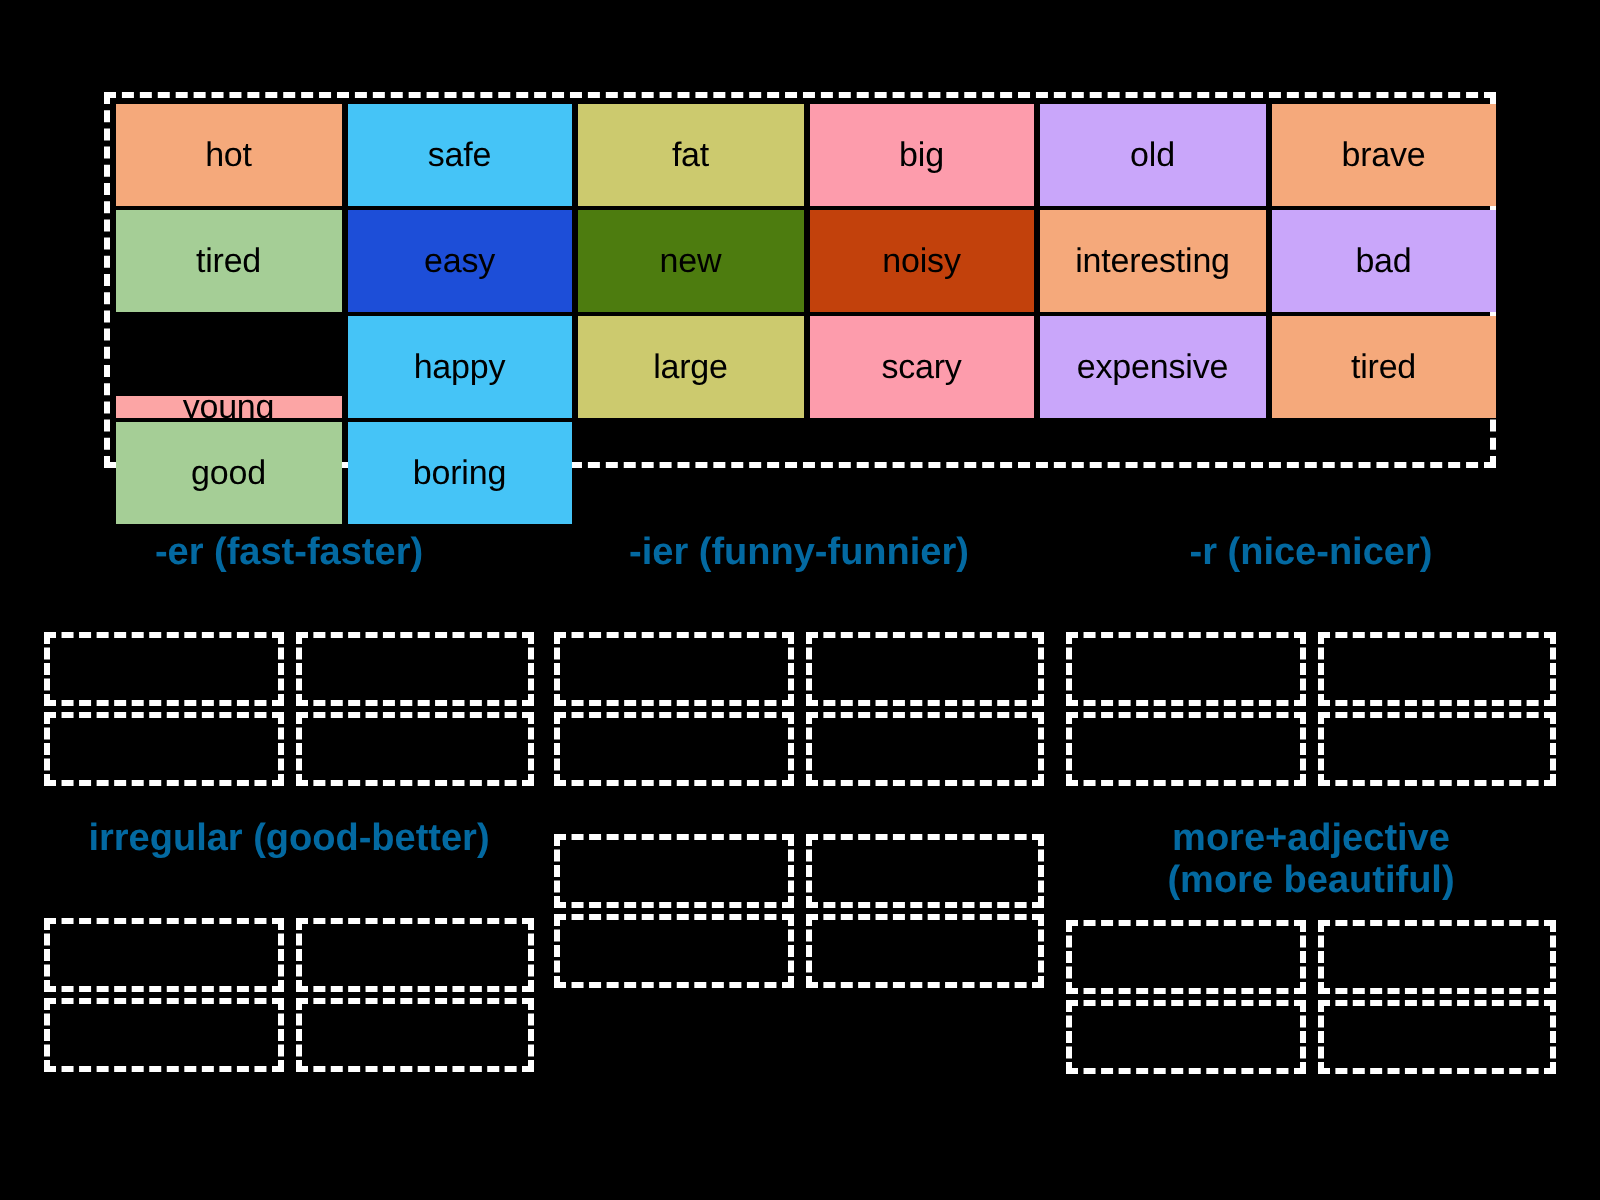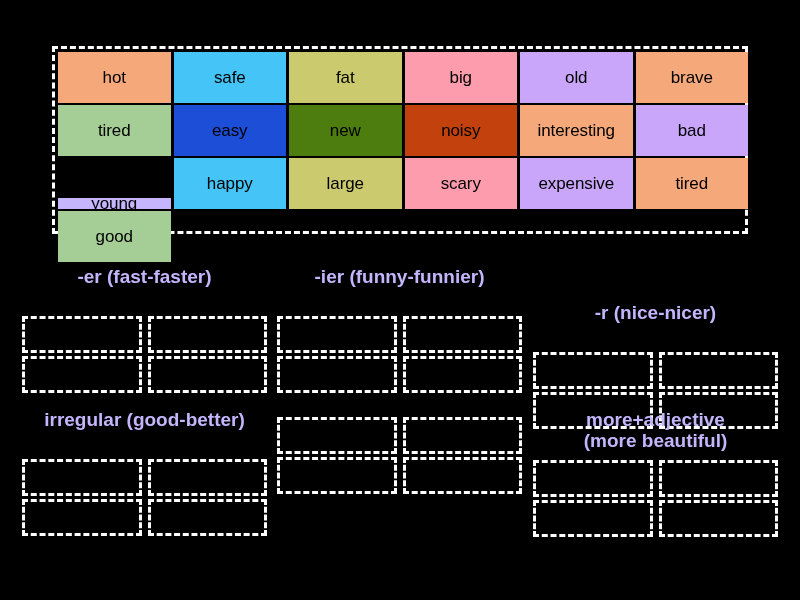--- a/index.html
+++ b/index.html
@@ -56,42 +56,42 @@
   }
 
   
   .cat-group {
     position: absolute;
     width: 245px;
   }
   .cat-title {
     font-size: 19px;
     font-weight: bold;
-    color: #c4b5fd;
+    color: #0369a1;
     text-align: center;
     line-height: 1.12;
     white-space: pre-line;
   }
   .drop-grid {
     margin-top: 8px;
     display: grid;
     grid-template-columns: repeat(2, 1fr);
     grid-template-rows: repeat(2, 37px);
     gap: 3px 6px;
   }
   .drop-box {
     border: 3px dashed #ffffff;
     box-sizing: border-box;
     background: transparent;
   }
 
   
   #group-0 { left: 22px;  top: 266px; }
   #group-1 { left: 277px; top: 266px; }
-  #group-2 { left: 533px; top: 266px; margin-top: 36px; }
+  #group-2 { left: 533px; top: 266px; }
   #group-3 { left: 22px;  top: 409px; }
   #group-4 { left: 277px; top: 409px; }
   #group-5 { left: 533px; top: 409px; }
 
   
   .cat-group.one-line .cat-title { padding-top: 0px; }
   .cat-group.two-line .cat-title { padding-top: 0px; }
   .cat-group.one-line .drop-grid { margin-top: 29px; }
 </style>
 </head>
@@ -107,28 +107,29 @@
     <div class="word-tile" style="background: rgb(201, 166, 250);">old</div>
 
     <div class="word-tile" style="background: rgb(245, 169, 123);">brave</div>
     <div class="word-tile" style="background: rgb(165, 206, 150);">tired</div>
     <div class="word-tile" style="background: #1d4ed8;">easy</div>
     <div class="word-tile" style="background: #4d7c0f;">new</div>
     <div class="word-tile" style="background: #c2410c;">noisy</div>
     <div class="word-tile" style="background: rgb(245, 169, 123);">interesting</div>
 
     <div class="word-tile" style="background: rgb(201, 166, 250);">bad</div>
-    <div class="word-tile" style="background: #c4b5fd; margin-top: 40px;">young</div>
+    <div class="word-tile" style="background: #fca5a5; margin-top: 40px;">young</div>
     <div class="word-tile" style="background: rgb(69, 196, 247);">happy</div>
     <div class="word-tile" style="background: rgb(204, 202, 110);">large</div>
     <div class="word-tile" style="background: rgb(253, 156, 172);">scary</div>
     <div class="word-tile" style="background: rgb(201, 166, 250);">expensive</div>
 
     <div class="word-tile" style="background: rgb(245, 169, 123);">tired</div>
     <div class="word-tile" style="background: rgb(165, 206, 150);">good</div>
+    <div class="word-tile" style="background: rgb(69, 196, 247);">boring</div>
     <div class="word-tile empty"></div>
     <div class="word-tile empty"></div>
     <div class="word-tile empty"></div>
 
   </div>
 </div>
 
 <div class="cat-group one-line" id="group-0">
   <div class="cat-title">-er (fast-faster)</div>
   <div class="drop-grid">

